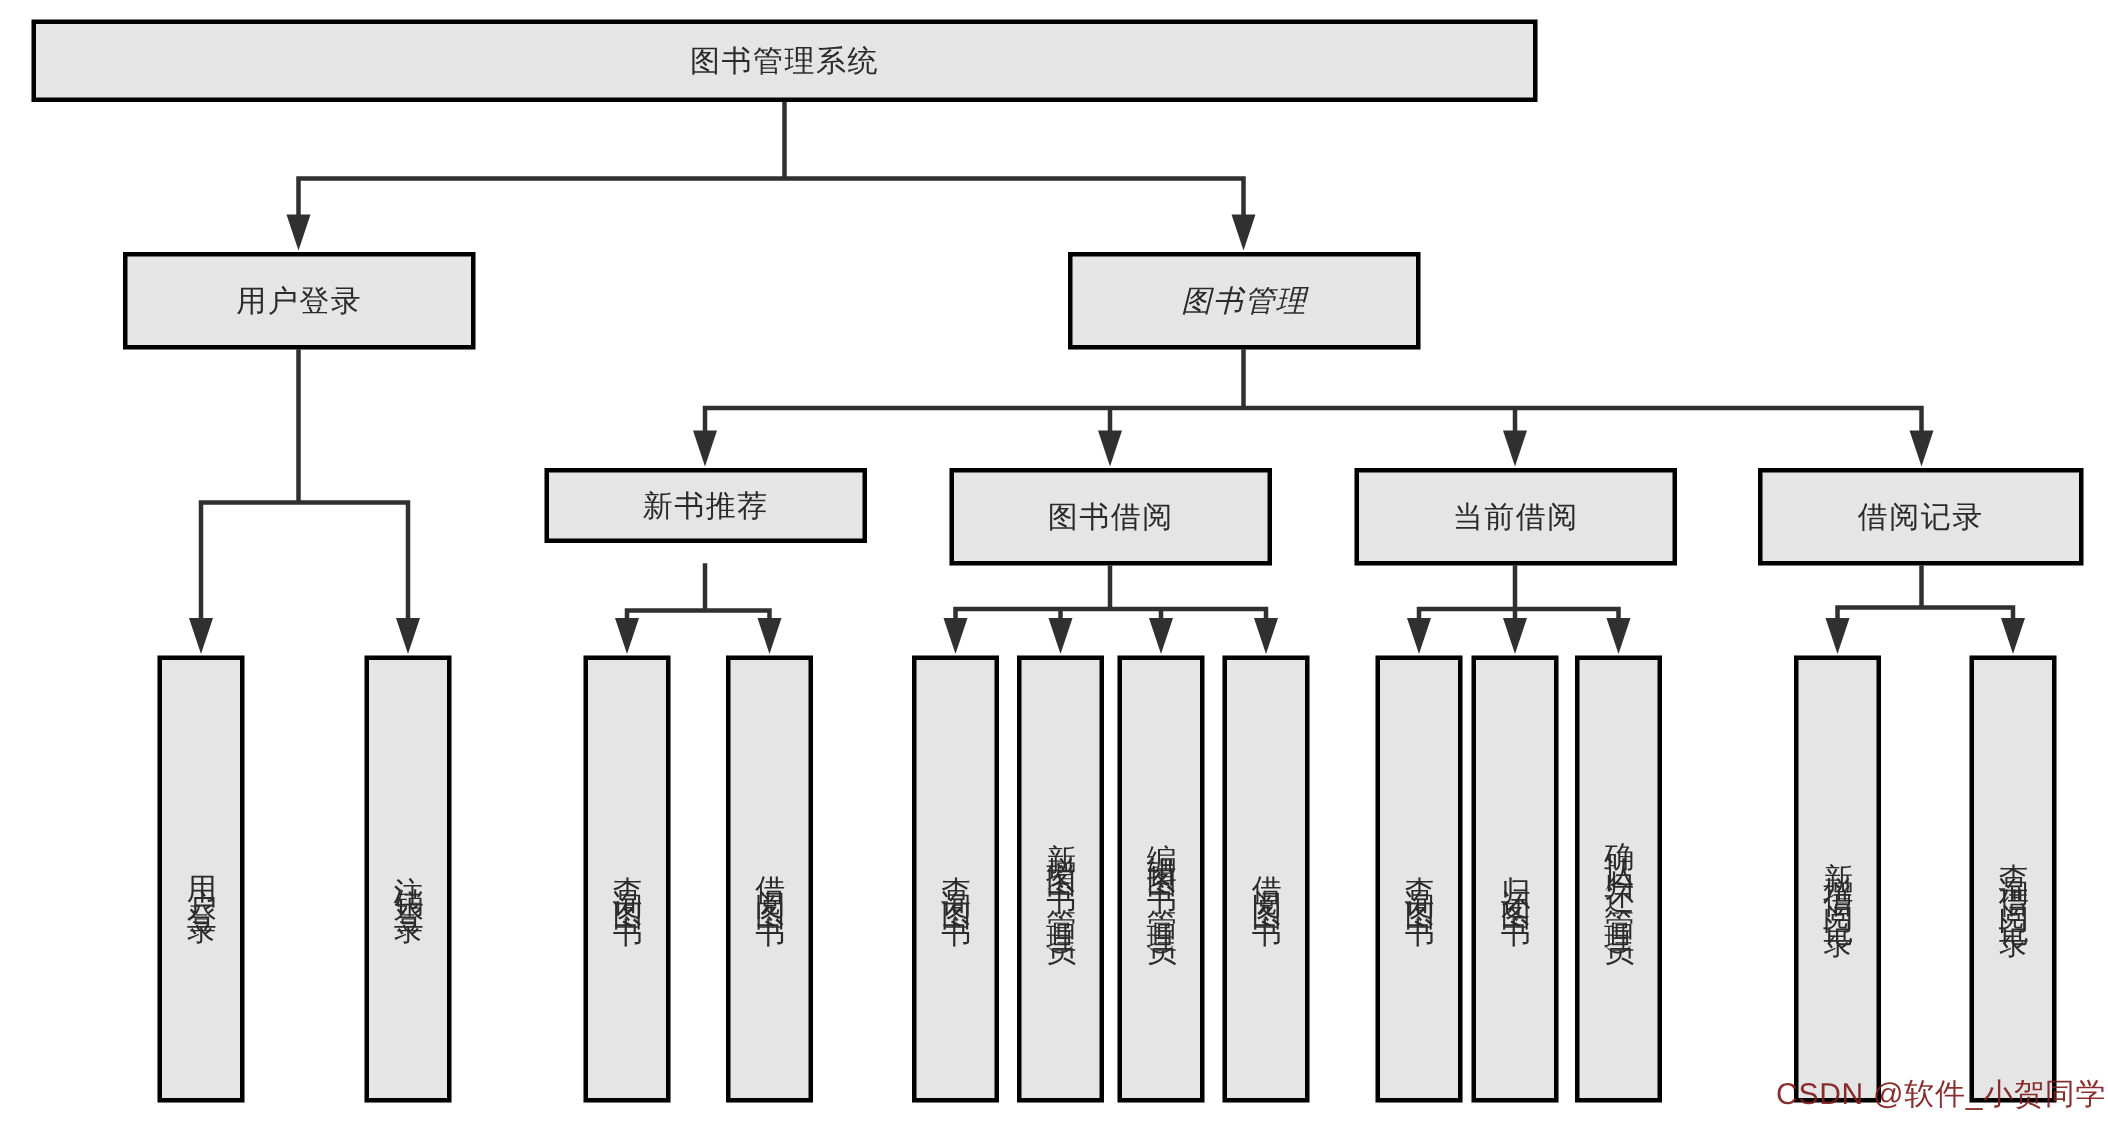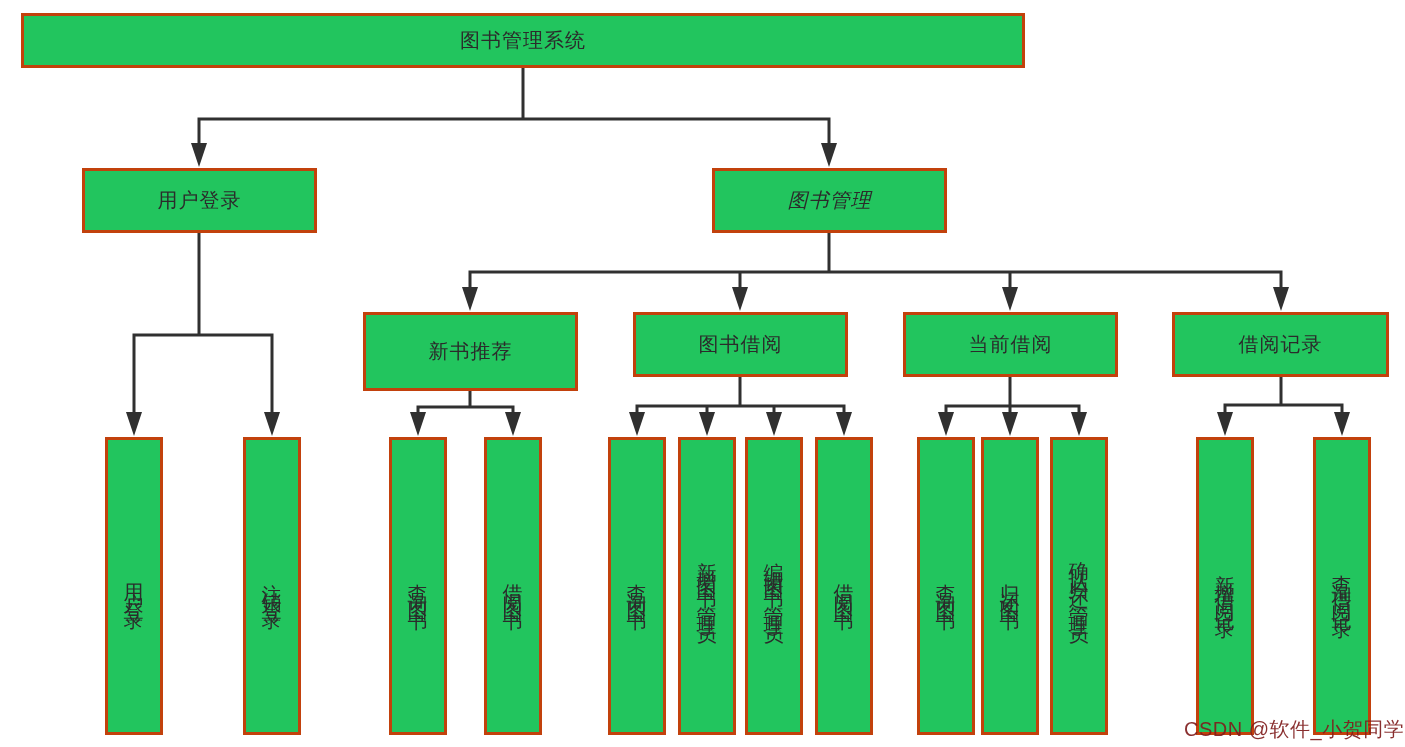--- a/index.html
+++ b/index.html
@@ -17,22 +17,22 @@
   }
   .connectors {
     position: absolute;
     left: 0;
     top: 0;
     z-index: 1;
   }
   .box {
     position: absolute;
     box-sizing: border-box;
-    border: 3px solid #c2410c;
-    background: #22c55e;
+    border: 3px solid #000000;
+    background: #e5e5e5;
     display: flex;
     align-items: center;
     justify-content: center;
     color: #2b2b2b;
     font-size: 20px;
     z-index: 2;
     letter-spacing: 1px;
   }
   .leaf {
     top: 437px;
@@ -107,21 +107,21 @@
     <span>图书管理系统</span>
   </div>
 
   <div class="box" style="left:82px; top:168px; width:235px; height:65px;">
     <span>用户登录</span>
   </div>
   <div class="box" style="left:712px; top:168px; width:235px; height:65px;font-style:italic;">
     <span>图书管理</span>
   </div>
 
-  <div class="box" style="left:363px; top:312px; width:215px; height:79px;text-align:center;">
+  <div class="box" style="left:363px; top:312px; width:215px; height:50px;text-align:center;">
     <span>新书推荐</span>
   </div>
   <div class="box" style="left:633px; top:312px; width:215px; height:65px;align-items:center;">
     <span>图书借阅</span>
   </div>
   <div class="box" style="left:903px; top:312px; width:215px; height:65px;font-family:Liberation Mono, monospace;">
     <span>当前借阅</span>
   </div>
   <div class="box" style="left:1172px; top:312px; width:217px; height:65px;">
     <span>借阅记录</span>

